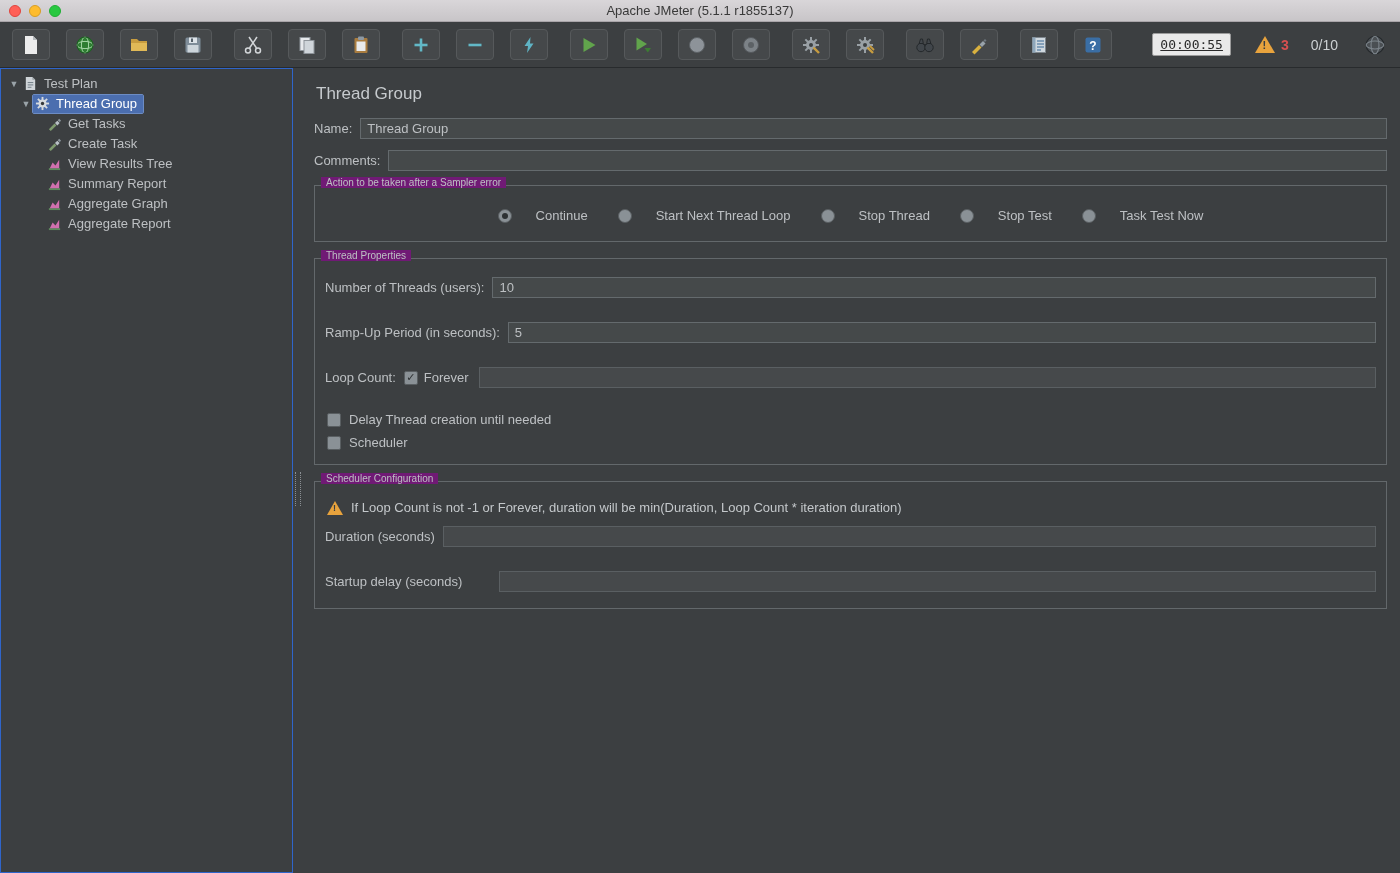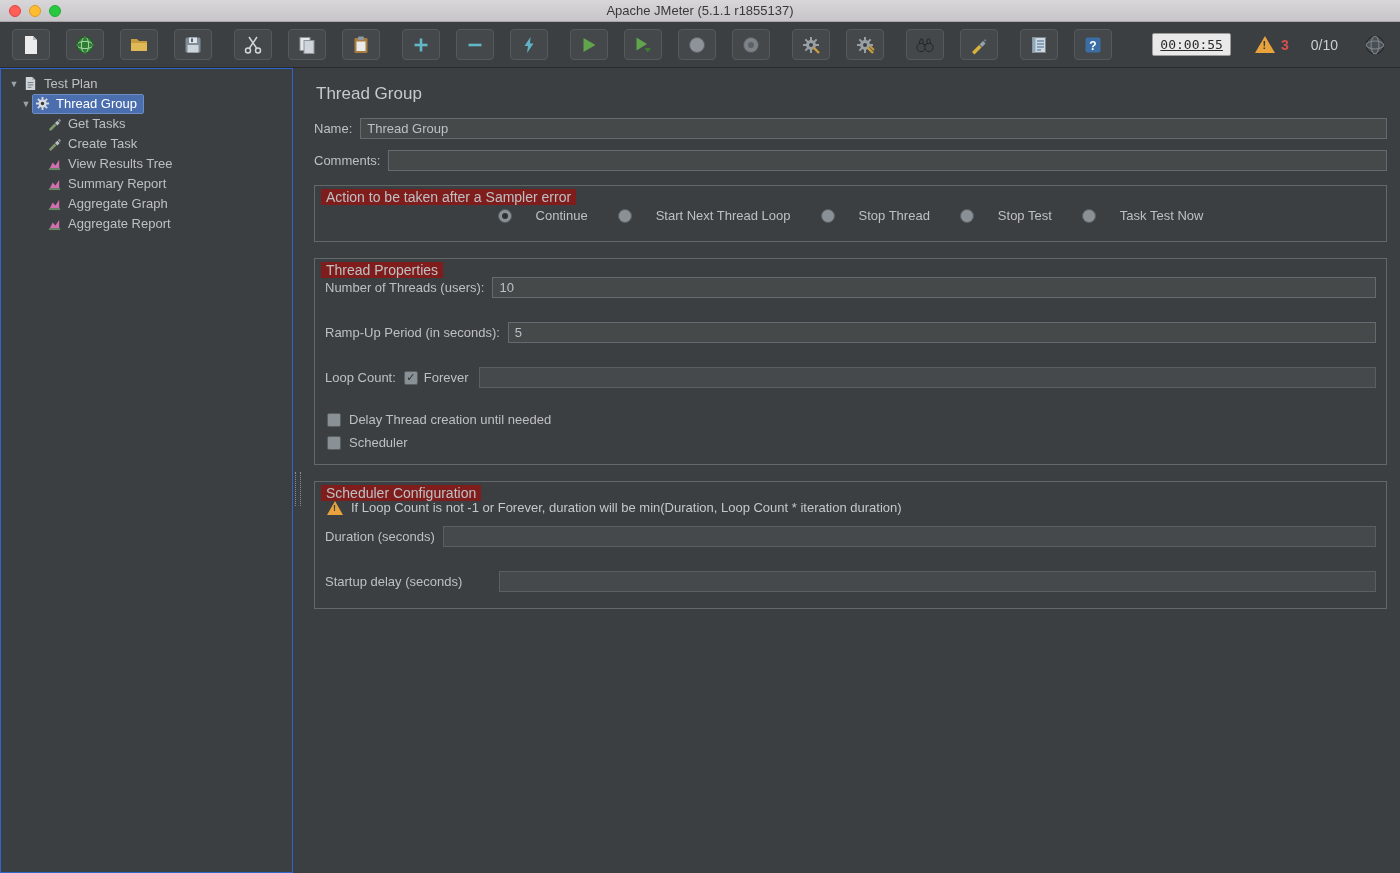--- a/index.html
+++ b/index.html
@@ -100,21 +100,21 @@
     background:#45494a; border:1px solid #646a6d; color:#bdc0c3;
     font-size:13px; padding:1px 6px; font-family:inherit; outline:none;
   }
   .tf.disabled, .tf:disabled { background:#46494b; border-color:#5a5f62; color:#9aa0a4; }
   .name-row { margin-bottom:4px; }
   .comments-row { margin-bottom:14px;margin-top:11px; }
 
   .group { position:relative; border:1px solid #63686b; margin:14px 0 16px 0; padding:18px 10px 12px 10px; }
   .group-title {
     position:absolute; top:-9px; left:6px;
-    background:#7f1d1d; padding:0 5px; font-size:14px; color:#bdc0c3;margin-top:12px;
+    background:#701a75; padding:0 5px; font-size:10px; color:#bdc0c3;
   }
 
   .radio-row { display:flex; justify-content:center; align-items:center; gap:30px; padding:4px 0 6px 0; }
   .radio { display:flex; align-items:center; gap:24px; font-size:13px; cursor:default; }
   .rdot { width:14px; height:14px; border-radius:50%; background:#8a9196; border:1px solid #595e61; position:relative; flex:0 0 14px; }
   .rdot.sel::after { content:""; position:absolute; inset:3px; border-radius:50%; background:#2d3133; }
 
   .cb {
     width:14px; height:14px; background:#8a9196; border:1px solid #595e61; border-radius:2px;
     display:flex; align-items:center; justify-content:center;

